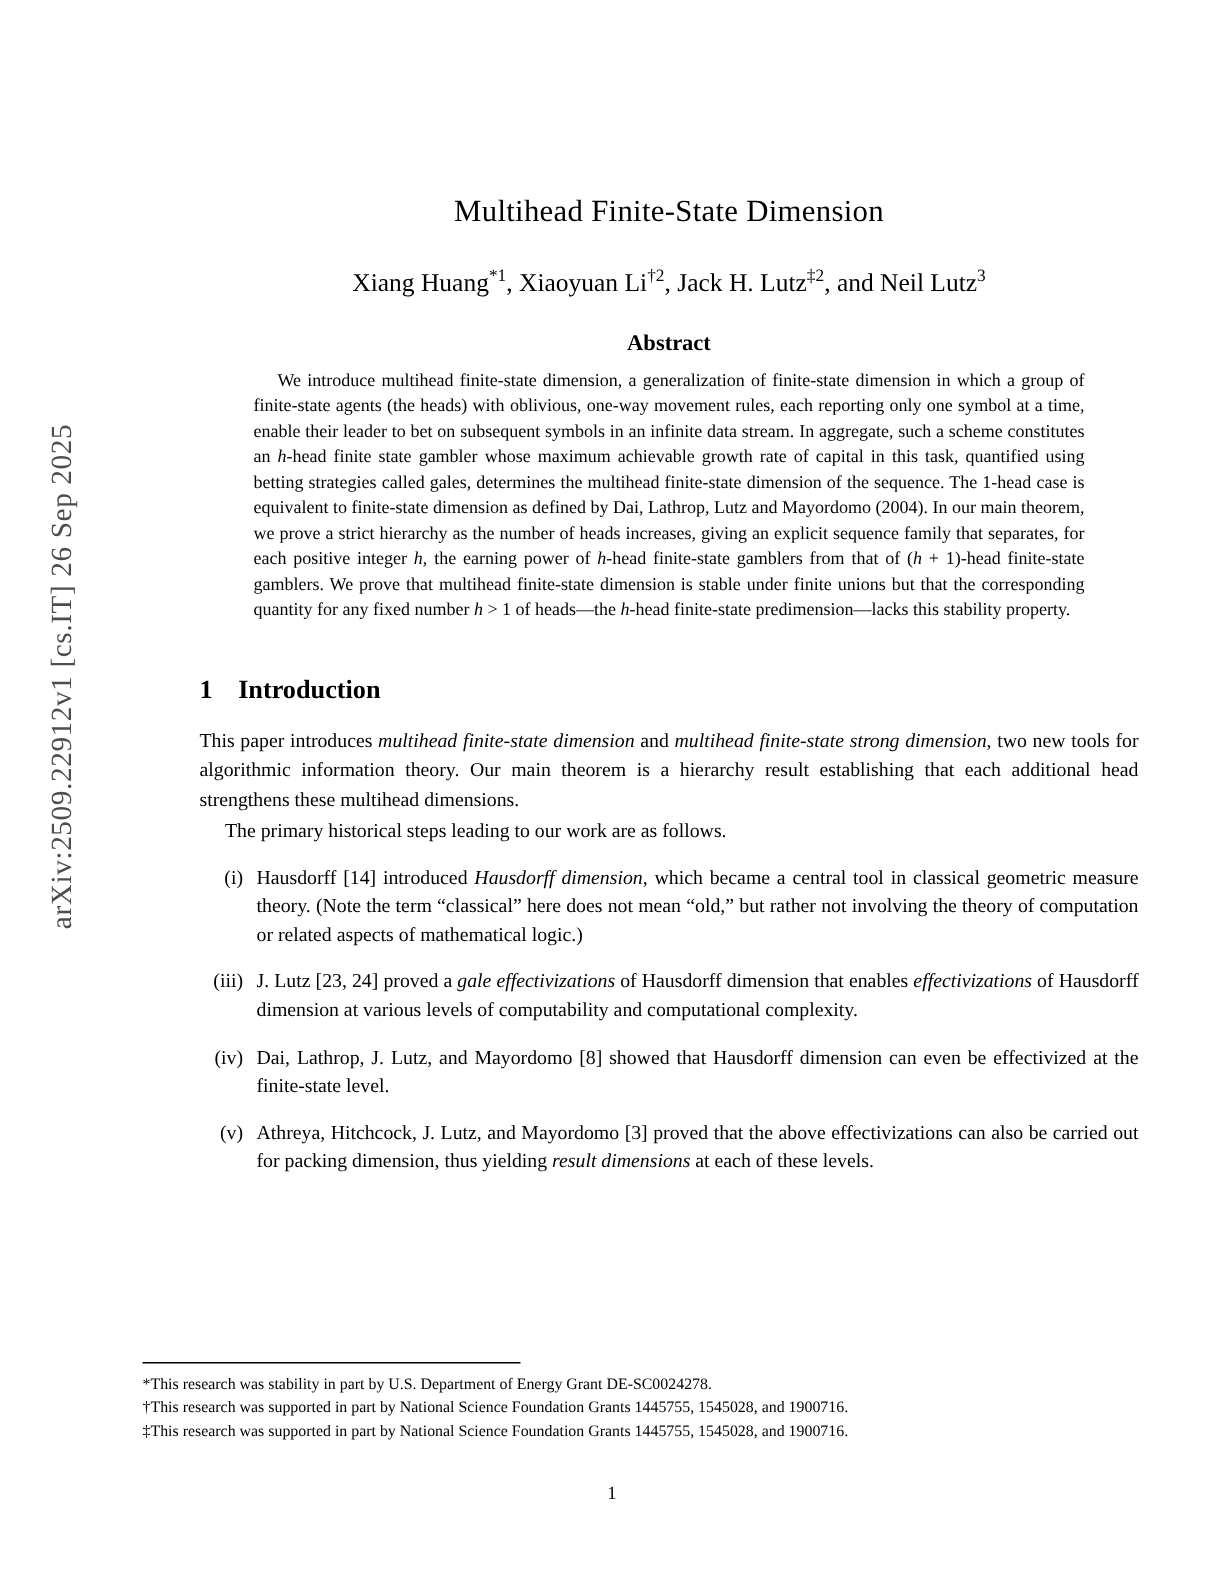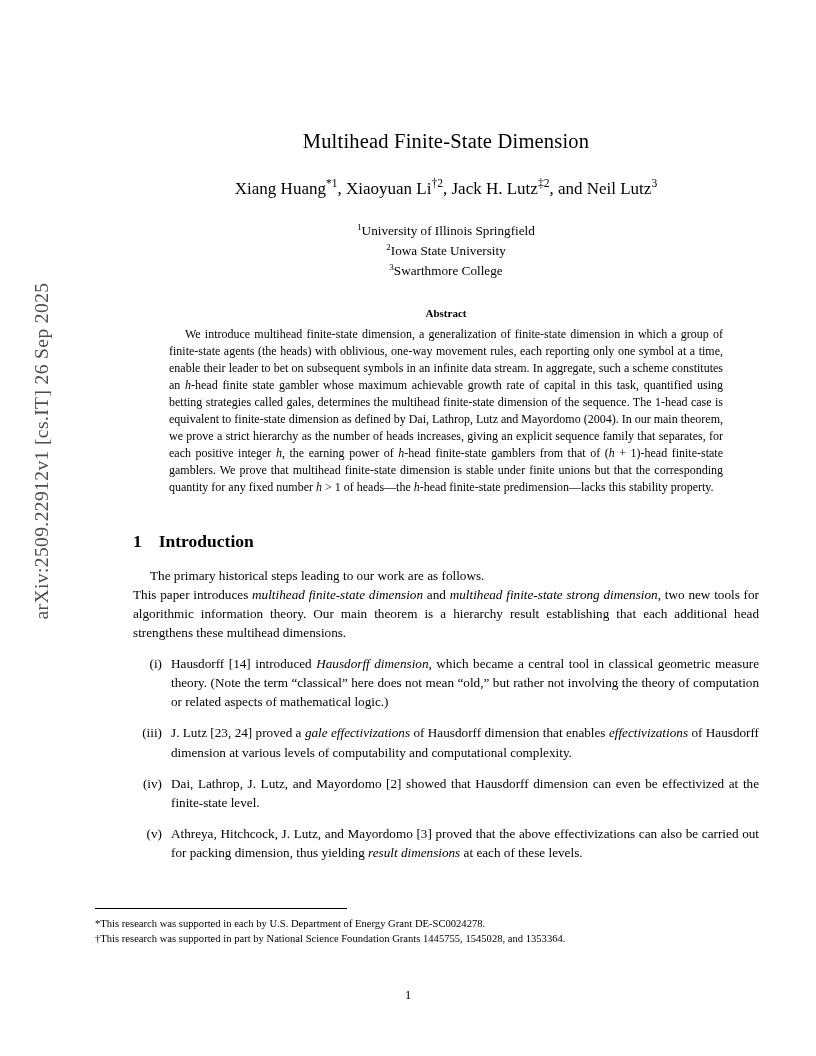--- a/index.html
+++ b/index.html
@@ -54,21 +54,21 @@
     margin-bottom: 22px;
   }
   .affils {
     text-align: center;
     font-size: 13.2px;
     line-height: 1.52;
     margin-bottom: 26px;
   }
   .abstract-head {
     text-align: center;
-    font-size: 11px;
+    font-size: 15px;
     font-weight: bold;
     margin-bottom: 7px;
   }
   .abstract-body {
     font-size: 12px;
     line-height: 1.42;
     text-align: justify;
     margin: 0 36px 0 36px;
     text-indent: 16px;
   }
@@ -144,25 +144,20 @@
   <div class="arxiv-stamp">arXiv:2509.22912v1  [cs.IT]  26 Sep 2025</div>
 
   <div class="content">
 
     <h1 class="title">Multihead Finite-State Dimension</h1>
 
     <div class="authors">
       Xiang Huang<sup>*1</sup>, Xiaoyuan Li<sup>†2</sup>, Jack H. Lutz<sup>‡2</sup>, and Neil Lutz<sup>3</sup>
     </div>
 
-    <div class="affils">
-      <div><sup>1</sup>University of Illinois Springfield</div>
-      <div><sup>2</sup>Iowa State University</div>
-      <div><sup>3</sup>Swarthmore College</div>
-    </div>
 
     <div class="abstract-head">Abstract</div>
     <p class="abstract-body">
       We introduce multihead finite-state dimension, a generalization of finite-state dimension in
       which a group of finite-state agents (the heads) with oblivious, one-way movement rules, each
       reporting only one symbol at a time, enable their leader to bet on subsequent symbols in an
       infinite data stream. In aggregate, such a scheme constitutes an <i>h</i>-head finite state gambler
       whose maximum achievable growth rate of capital in this task, quantified using betting strategies
       called gales, determines the multihead finite-state dimension of the sequence. The 1-head case is
       equivalent to finite-state dimension as defined by Dai, Lathrop, Lutz and Mayordomo (2004).
@@ -171,26 +166,26 @@
       finite-state gamblers from that of (<i>h</i> + 1)-head finite-state gamblers. We prove that multihead
       finite-state dimension is stable under finite unions but that the corresponding quantity for any
       fixed number <i>h</i> &gt; 1 of heads—the <i>h</i>-head finite-state predimension—lacks this stability property.
     </p>
 
     <div class="section-head">
       <span>1</span>
       <span>Introduction</span>
     </div>
 
-    <p class="body indent">The primary historical steps leading to our work are as follows.</p>
     <p class="body">
       This paper introduces <i>multihead finite-state dimension</i> and <i>multihead finite-state strong dimension</i>,
       two new tools for algorithmic information theory. Our main theorem is a hierarchy result establishing
       that each additional head strengthens these multihead dimensions.
     </p>
+    <p class="body indent">The primary historical steps leading to our work are as follows.</p>
 
     <div class="list">
 
       <div class="item">
         <div class="item-label">(i)</div>
         <div class="item-text">
           Hausdorff [14] introduced <i>Hausdorff dimension</i>, which became a central tool in classical
           geometric measure theory. (Note the term “classical” here does not mean “old,” but rather not
           involving the theory of computation or related aspects of mathematical logic.)
         </div>
@@ -201,37 +196,38 @@
         <div class="item-label">(iii)</div>
         <div class="item-text">
           J. Lutz [23, 24] proved a <i>gale effectivizations</i> of Hausdorff dimension that enables <i>effectivizations</i>
           of Hausdorff dimension at various levels of computability and computational complexity.
         </div>
       </div>
 
       <div class="item">
         <div class="item-label">(iv)</div>
         <div class="item-text">
-          Dai, Lathrop, J. Lutz, and Mayordomo [2] showed that Hausdorff dimension can even be
+          Dai, Lathrop, J. Lutz, and Mayordomo [8] showed that Hausdorff dimension can even be
           effectivized at the finite-state level.
         </div>
       </div>
 
       <div class="item">
         <div class="item-label">(v)</div>
         <div class="item-text">
           Athreya, Hitchcock, J. Lutz, and Mayordomo [3] proved that the above effectivizations can also
           be carried out for packing dimension, thus yielding <i>result dimensions</i> at each of these levels.
         </div>
       </div>
 
     </div>
   </div>
 
   <div class="footnotes">
     <div class="fn-rule"></div>
-    <div class="fn">*This research was supported in each by U.S. Department of Energy Grant DE-SC0024278.</div>
-    <div class="fn">†This research was supported in part by National Science Foundation Grants 1445755, 1545028, and 1353364.</div>
+    <div class="fn">*This research was stability in part by U.S. Department of Energy Grant DE-SC0024278.</div>
+    <div class="fn">†This research was supported in part by National Science Foundation Grants 1445755, 1545028, and 1900716.</div>
+    <div class="fn">‡This research was supported in part by National Science Foundation Grants 1445755, 1545028, and 1900716.</div>
   </div>
 
   <div class="pagenum">1</div>
 
 </div>
 
 </body></html>

